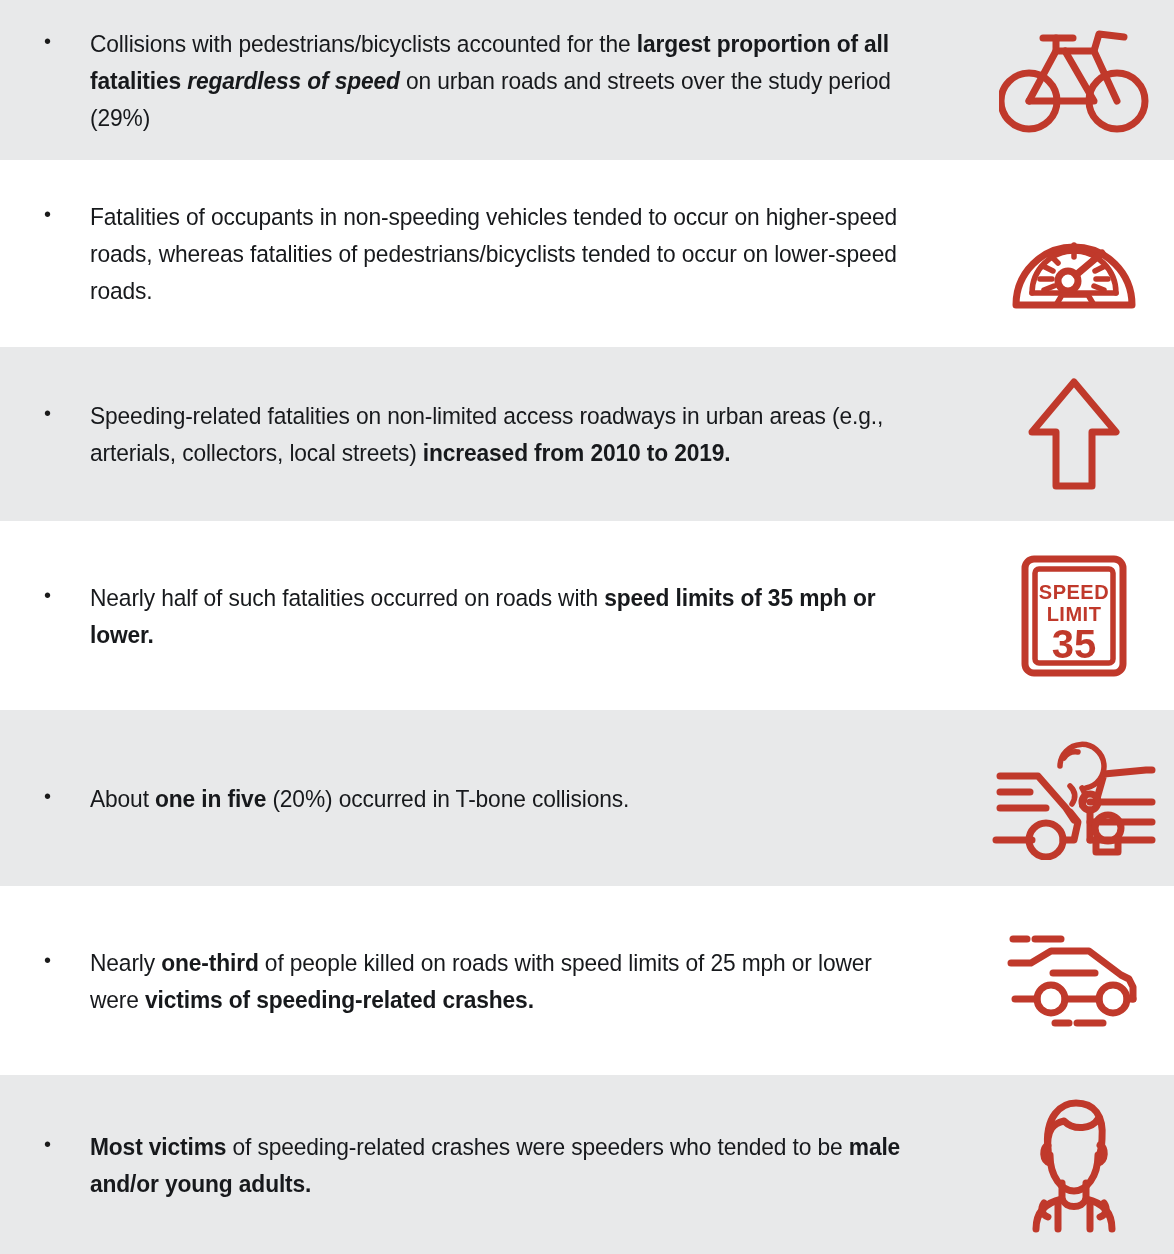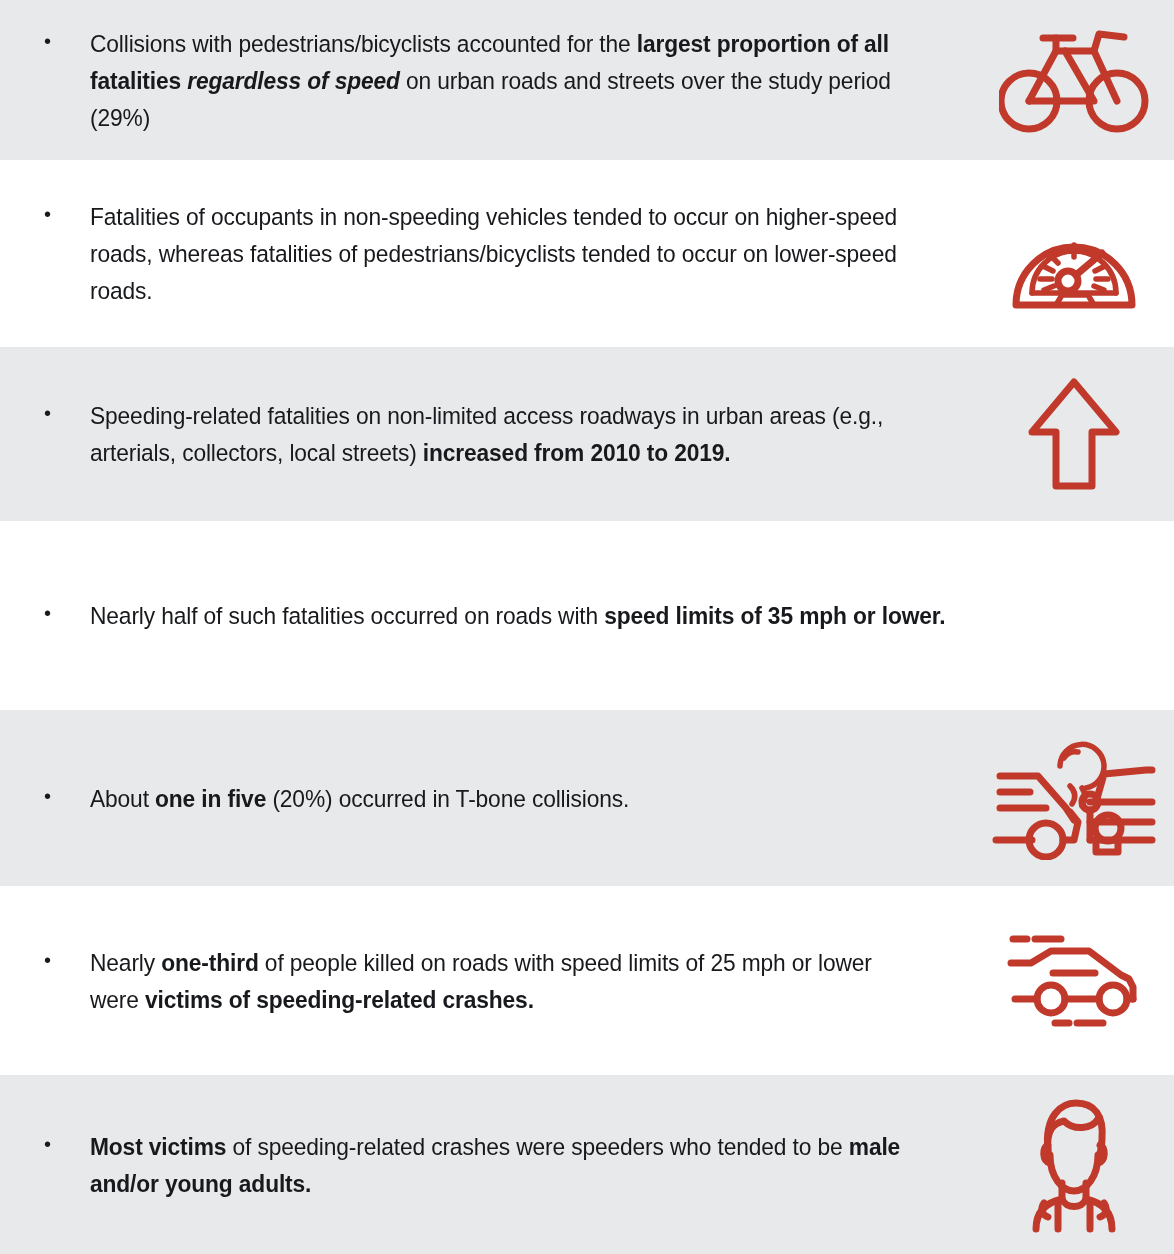--- a/index.html
+++ b/index.html
@@ -165,20 +165,29 @@
         <path class="accent-stroke" d="M48 8 L90 58 L66 58 L66 112 L30 112 L30 58 L6 58 Z"></path>
       </svg>
     </div>
   </div>
 
   <div class="band plain h4">
     <div class="band-body">
       <div class="bullet"><span>•</span></div>
       <div class="stat-text" id="t3"><span>Nearly half of such fatalities occurred on roads with </span><b>speed limits of 35 mph or lower.</b></div>
     </div>
+    <div class="icon-slot">
+      <svg width="108" height="124" viewBox="0 0 108 124" aria-hidden="true">
+        <rect class="accent-stroke" x="5" y="5" width="98" height="114" rx="9"></rect>
+        <rect class="accent-stroke-thin" x="15" y="15" width="78" height="94" rx="4"></rect>
+        <text class="sign-text" x="54" y="45" font-size="20" text-anchor="middle" letter-spacing="0.5">SPEED</text>
+        <text class="sign-text" x="54" y="67" font-size="20" text-anchor="middle" letter-spacing="0.5">LIMIT</text>
+        <text class="sign-text" x="54" y="104" font-size="40" text-anchor="middle">35</text>
+      </svg>
+    </div>
   </div>
 
   <div class="band shaded h5">
     <div class="band-body">
       <div class="bullet"><span>•</span></div>
       <div class="stat-text" id="t4"><span>About </span><b>one in five</b><span> (20%) occurred in T-bone collisions.</span></div>
     </div>
     <div class="icon-slot">
       <svg width="176" height="124" viewBox="0 0 176 124" aria-hidden="true">
         <g class="accent-stroke">

